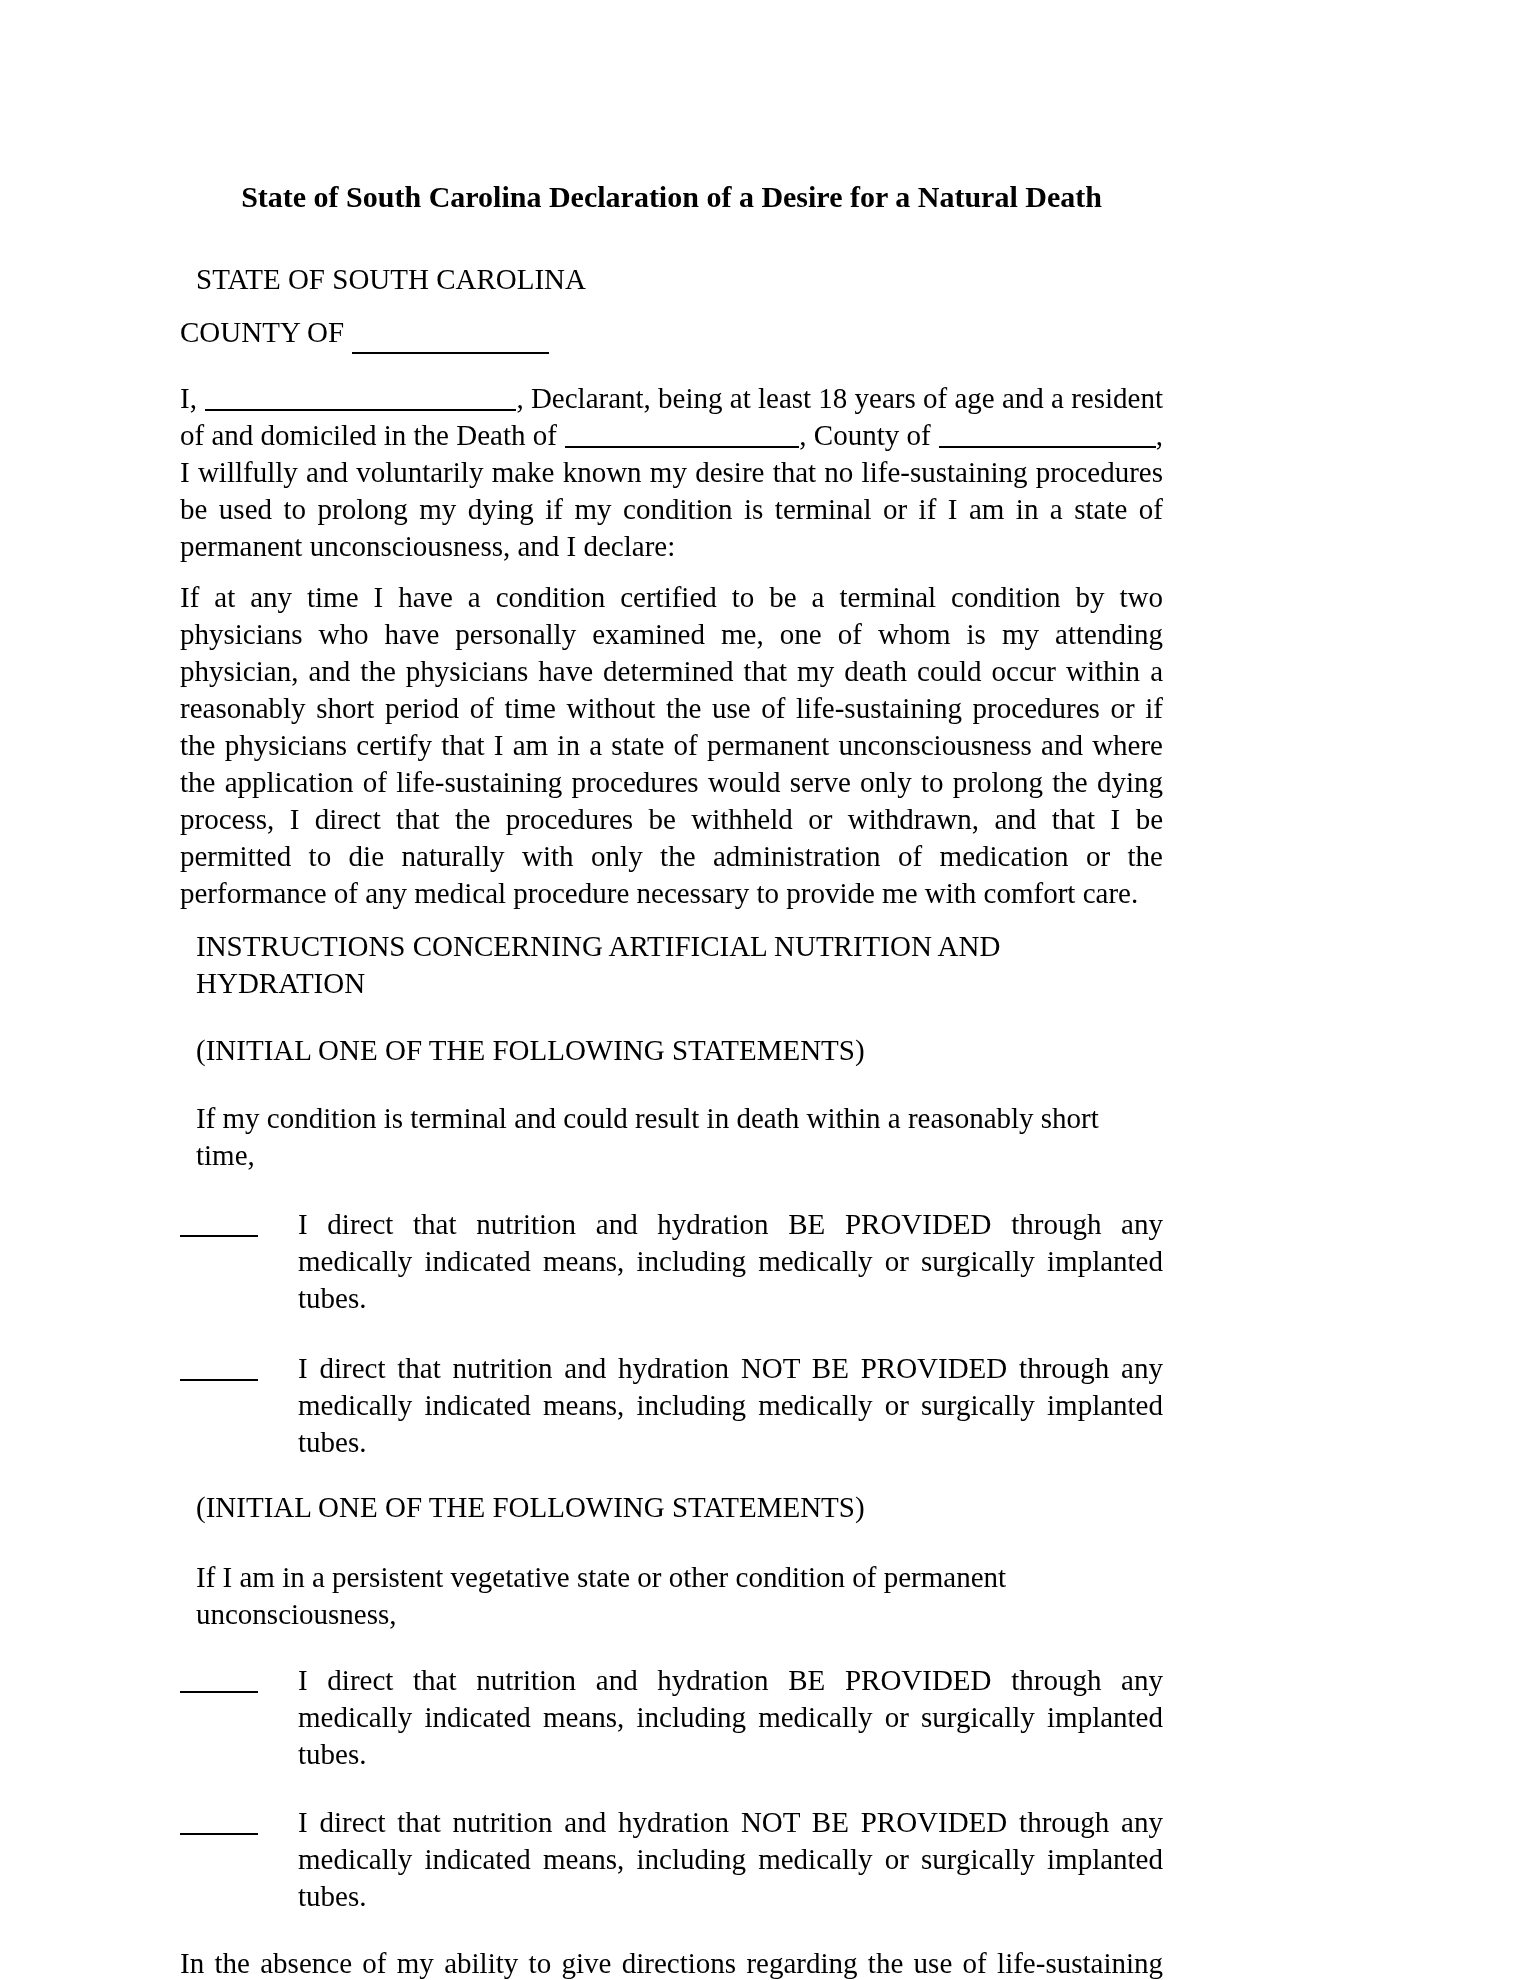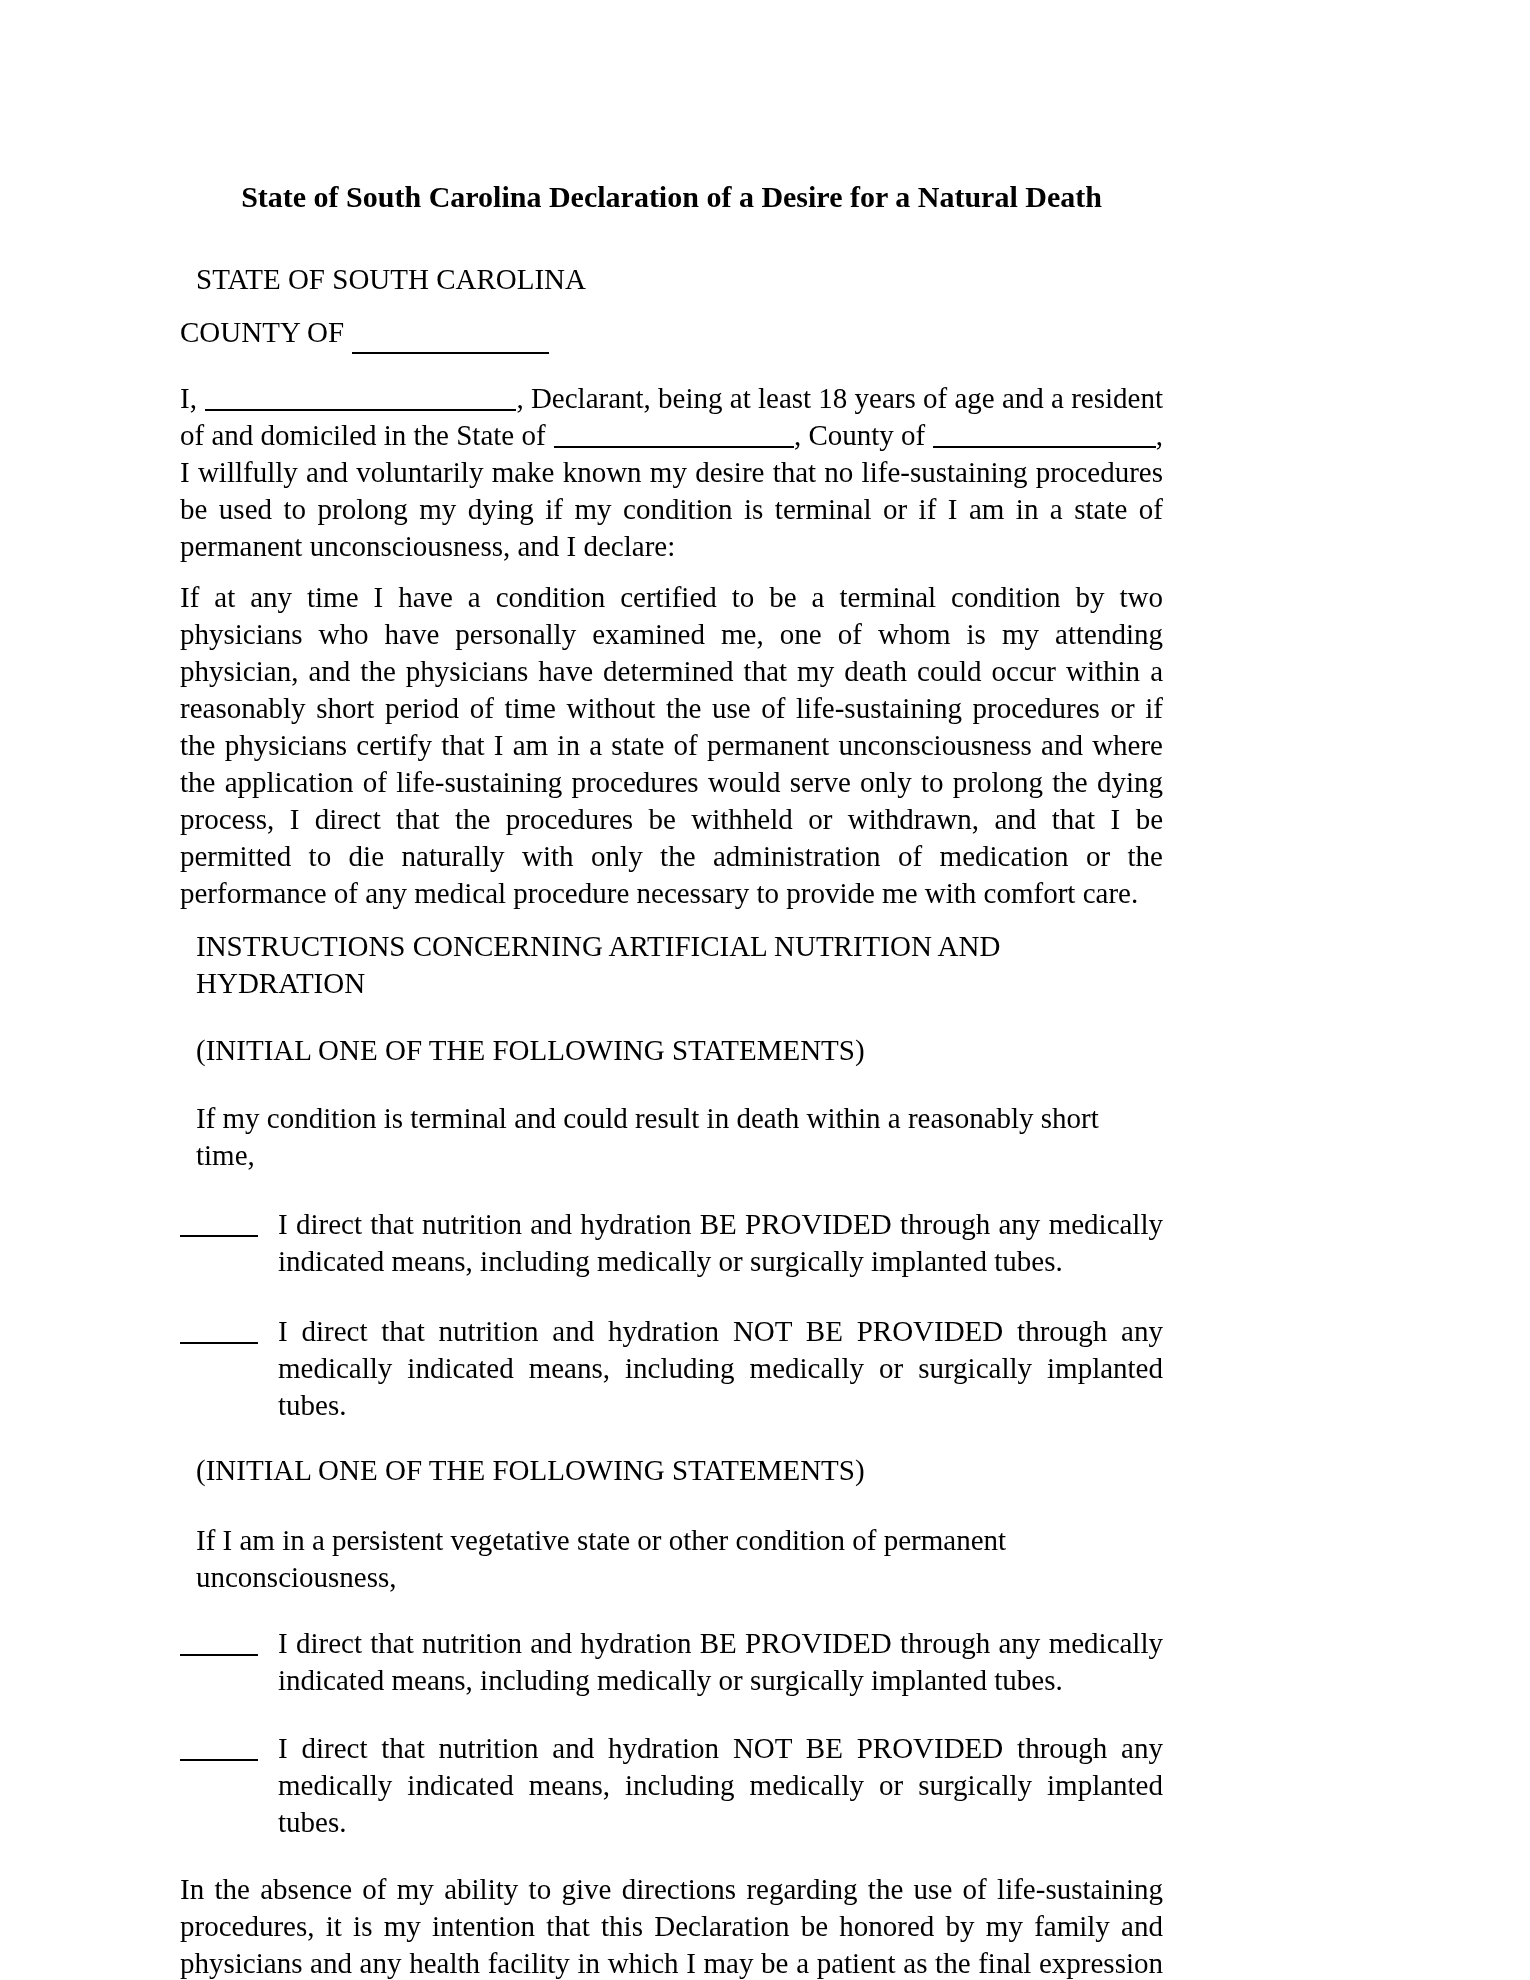--- a/index.html
+++ b/index.html
@@ -38,21 +38,21 @@
   .grow2 { flex: 1.08 1 auto; }
   .ml8  { margin-left: 8px; }
   .ml10 { margin-left: 10px; }
   .mr8  { margin-right: 8px; }
   .w85  { width: 85px; }
   .w95  { width: 95px; }
   .w75  { width: 75px; }
   .w197 { width: 197px; }
   .stmt { display: flex; align-items: baseline; }
   .stmt .iblank { flex: 0 0 78px; }
-  .stmt .jpara { flex: 1 1 auto; margin-left: 20px; }
+  .stmt .jpara { flex: 1 1 auto; margin-left: 40px; }
   .mb29 { margin-bottom: 29px; align-items: flex-end; }
   .mb27 { margin-bottom: 14px; }
   .mb14 { margin-bottom: 14px; }
   .mb30 { margin-bottom: 30px; }
   .mb31 { margin-bottom: 31px; }
   .mb32 { margin-bottom: 32px; }
   .mb33 { margin-bottom: 33px; }
   .mb28 { margin-bottom: 28px; }
 </style>
 </head>
@@ -69,21 +69,21 @@
     <span class="blank w197 ml8"></span>
   </div>
 
   <div>
     <div class="fline">
       <span class="txt">I,</span>
       <span class="blank grow ml8"></span>
       <span class="txt">, Declarant, being at least 18 years of age and a resident</span>
     </div>
     <div class="fline">
-      <span class="txt">of and domiciled in the State of</span>
+      <span class="txt">of and domiciled in the Death of</span>
       <span class="blank grow2 ml8"></span>
       <span class="txt">, County of</span>
       <span class="blank grow ml8"></span>
       <span class="txt">,</span>
     </div>
   </div>
 
   <p class="jpara mb27">I willfully and voluntarily make known my desire that no life-sustaining procedures be used to prolong my dying if my condition is terminal or if I am in a state of permanent unconsciousness, and I declare:</p>
 
   <p class="jpara mb14">If at any time I have a condition certified to be a terminal condition by two physicians who have personally examined me, one of whom is my attending physician, and the physicians have determined that my death could occur within a reasonably short period of time without the use of life-sustaining procedures or if the physicians certify that I am in a state of permanent unconsciousness and where the application of life-sustaining procedures would serve only to prolong the dying process, I direct that the procedures be withheld or withdrawn, and that I be permitted to die naturally with only the administration of medication or the performance of any medical procedure necessary to provide me with comfort care.</p>

